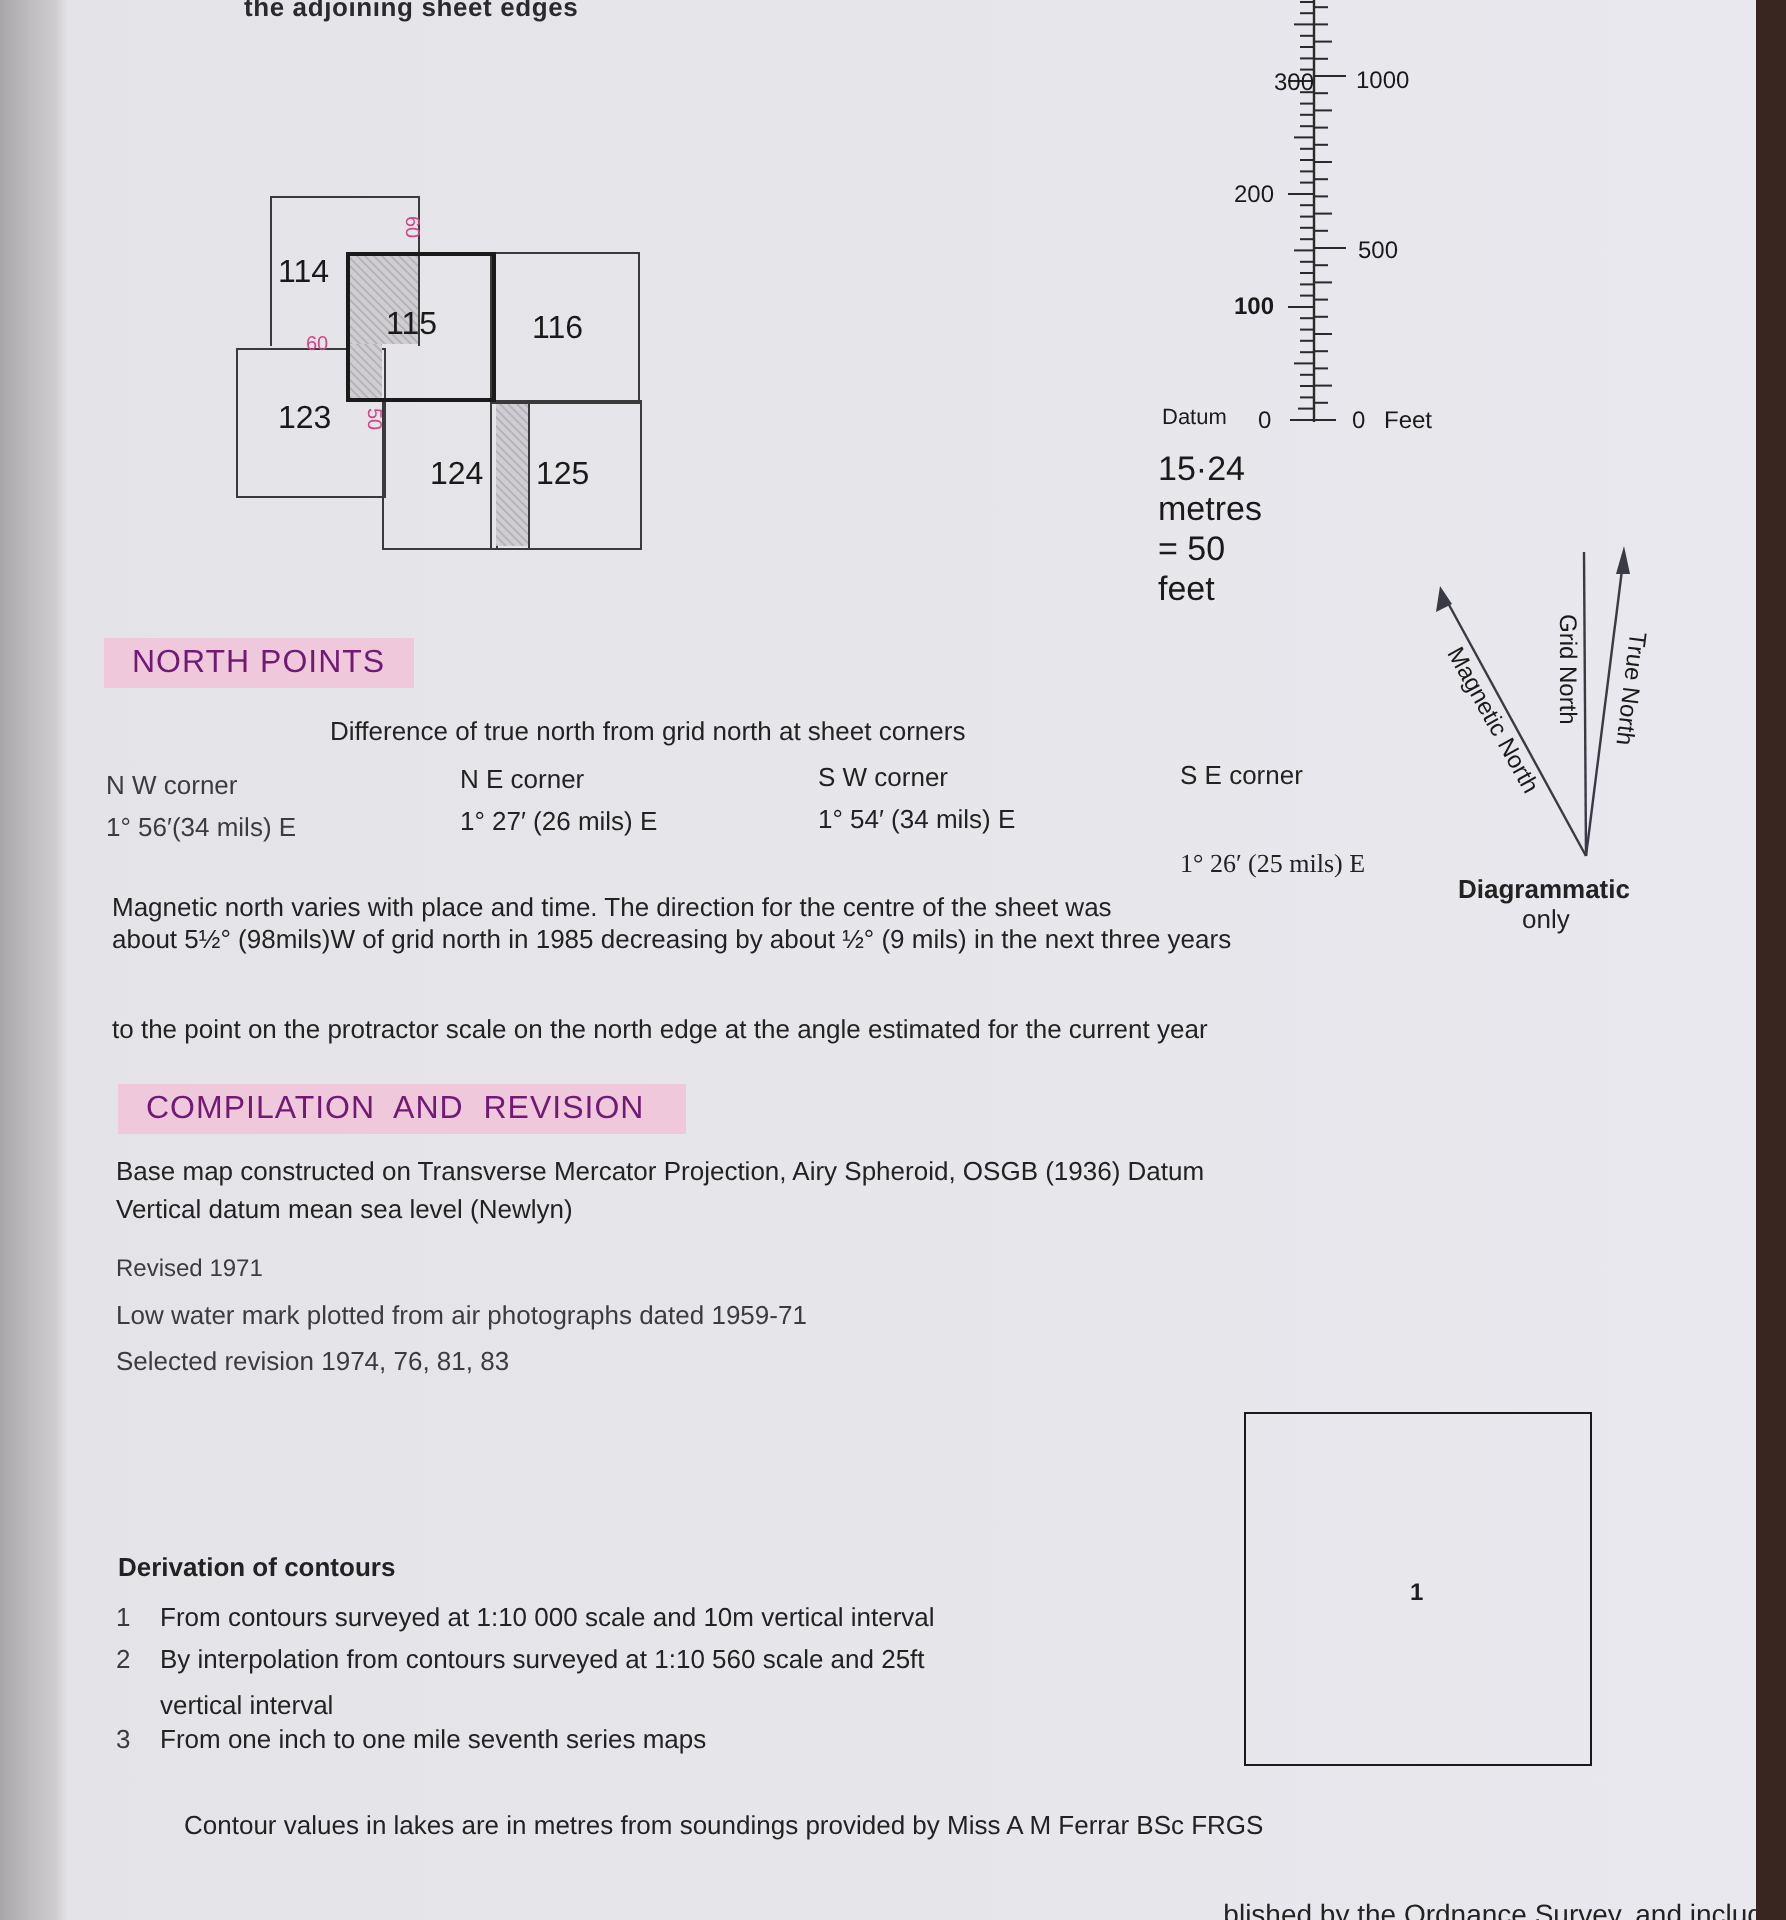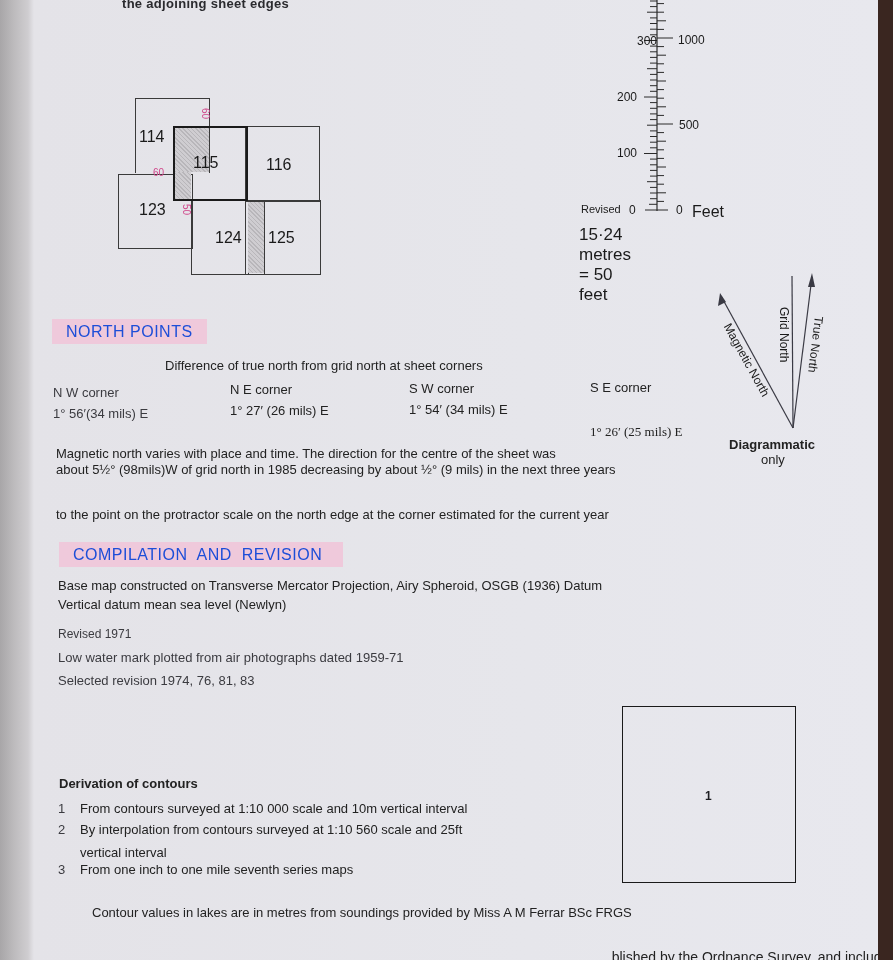--- a/index.html
+++ b/index.html
@@ -14,21 +14,21 @@
       background: linear-gradient(90deg, #a8a6a8 0px, #bdbbbd 14px, #cfcdd0 28px, #e4e3e8 34px, #e6e6eb 60%, #e8e8ee 100%);
     }
     .right-edge {
       position: absolute; left: 878px; top: 0; width: 15px; height: 960px;
       background: #3a2620;
     }
     .abs { position: absolute; white-space: nowrap; }
     .t { font-size: 13px; color: #222; }
     .tg { font-size: 13px; color: #3b3b40; }
     .pink-head {
-      position: absolute; background: #efc9db; color: #1d4ed8;
+      position: absolute; background: #efc9db; color: #701a75;
       font-size: 16px; letter-spacing: 0.5px; padding: 4px 10px 3px 14px;
     }
     .sheet-label { position: absolute; font-size: 16px; color: #1a1a1a; }
     .mag { font-size: 10px; color: #d0468a; position: absolute; }
     .hatch {
       position: absolute;
       background: repeating-linear-gradient(45deg, #b8b6ba 0 1px, #cfcdd1 1px 3px);
     }
     .box { position: absolute; border: 1px solid #3a3a3a; }
     .scale-lbl { position: absolute; font-size: 12px; color: #1a1a1a; }
@@ -139,27 +139,27 @@
         <line x1="657" y1="46.6" x2="664" y2="46.6"></line>
         <line x1="657" y1="38" x2="673" y2="38"></line>
         <line x1="657" y1="29.4" x2="664" y2="29.4"></line>
           <line x1="657" y1="20.8" x2="666" y2="20.8"></line>
         <line x1="657" y1="12.2" x2="664" y2="12.2"></line>
           <line x1="657" y1="3.6" x2="664" y2="3.6"></line>
       </g>
     </svg>
     <div class="scale-lbl" style="left:637px;top:34px;">300</div>
     <div class="scale-lbl" style="left:617px;top:90px;">200</div>
-    <div class="scale-lbl" style="left:617px;top:146px;">100</div>
-    <div class="scale-lbl" style="left:581px;top:203px;font-size:11px;">Revised</div>
+    <div class="scale-lbl" style="left:617px;top:146px;font-weight:bold;">100</div>
+    <div class="scale-lbl" style="left:581px;top:203px;font-size:11px;">Datum</div>
     <div class="scale-lbl" style="left:629px;top:203px;">0</div>
     <div class="scale-lbl" style="left:678px;top:33px;">1000</div>
     <div class="scale-lbl" style="left:679px;top:118px;">500</div>
     <div class="scale-lbl" style="left:676px;top:203px;">0</div>
-    <div class="scale-lbl" style="left:692px;top:203px;font-size:16px;">Feet</div>
+    <div class="scale-lbl" style="left:692px;top:203px;font-size:12px;">Feet</div>
     <div class="scale-lbl" style="left:579px;top:225px;font-size:17px;">15·24 metres = 50 feet</div>
   </div>
 
   <div class="pink-head" style="left:52px;top:319px;width:131px;">NORTH POINTS</div>
 
   <div class="abs t" style="left:165px;top:358px;">Difference of true north from grid north at sheet corners</div>
 
   <div class="abs tg" style="left:53px;top:385px;">N W corner</div>
   <div class="abs tg" style="left:53px;top:406px;">1° 56′(34 mils) E</div>
   <div class="abs t" style="left:230px;top:382px;">N E corner</div>
@@ -179,21 +179,21 @@
     </svg>
     <div class="vert" style="left:733px;top:321px;transform:rotate(61deg);">Magnetic North</div>
     <div class="vert" style="left:791px;top:307px;transform:rotate(90deg);">Grid North</div>
     <div class="vert" style="left:826px;top:317px;transform:rotate(97deg);">True North</div>
     <div class="abs" style="left:729px;top:437px;font-size:13px;font-weight:bold;color:#222;">Diagrammatic</div>
     <div class="abs" style="left:761px;top:452px;font-size:13px;font-weight:normal;color:#222;">only</div>
   </div>
 
   <div class="abs t" style="left:56px;top:446px;">Magnetic north varies with place and time. The direction for the centre of the sheet was</div>
   <div class="abs t" style="left:56px;top:462px;text-align:right;">about 5½° (98mils)W  of grid north in 1985 decreasing by about ½° (9 mils) in the next three years</div>
-  <div class="abs t" style="left:56px;top:507px;">to the point on the protractor scale on the north edge at the corner estimated for the current year</div>
+  <div class="abs t" style="left:56px;top:507px;">to the point on the protractor scale on the north edge at the angle estimated for the current year</div>
 
   <div class="pink-head" style="left:59px;top:542px;width:260px;white-space:pre;">COMPILATION  AND  REVISION</div>
 
   <div class="abs t" style="left:58px;top:578px;">Base map constructed on Transverse Mercator Projection, Airy Spheroid, OSGB (1936) Datum</div>
   <div class="abs t" style="left:58px;top:597px;">Vertical datum mean sea level (Newlyn)</div>
   <div class="abs tg" style="left:58px;top:627px;font-size:12px;">Revised 1971</div>
   <div class="abs tg" style="left:58px;top:650px;">Low water mark plotted from air photographs dated 1959-71</div>
   <div class="abs tg" style="left:58px;top:673px;">Selected revision 1974, 76, 81, 83</div>
 
   <div class="abs" style="left:59px;top:776px;font-size:13px;font-weight:bold;color:#222;">Derivation of contours</div>

